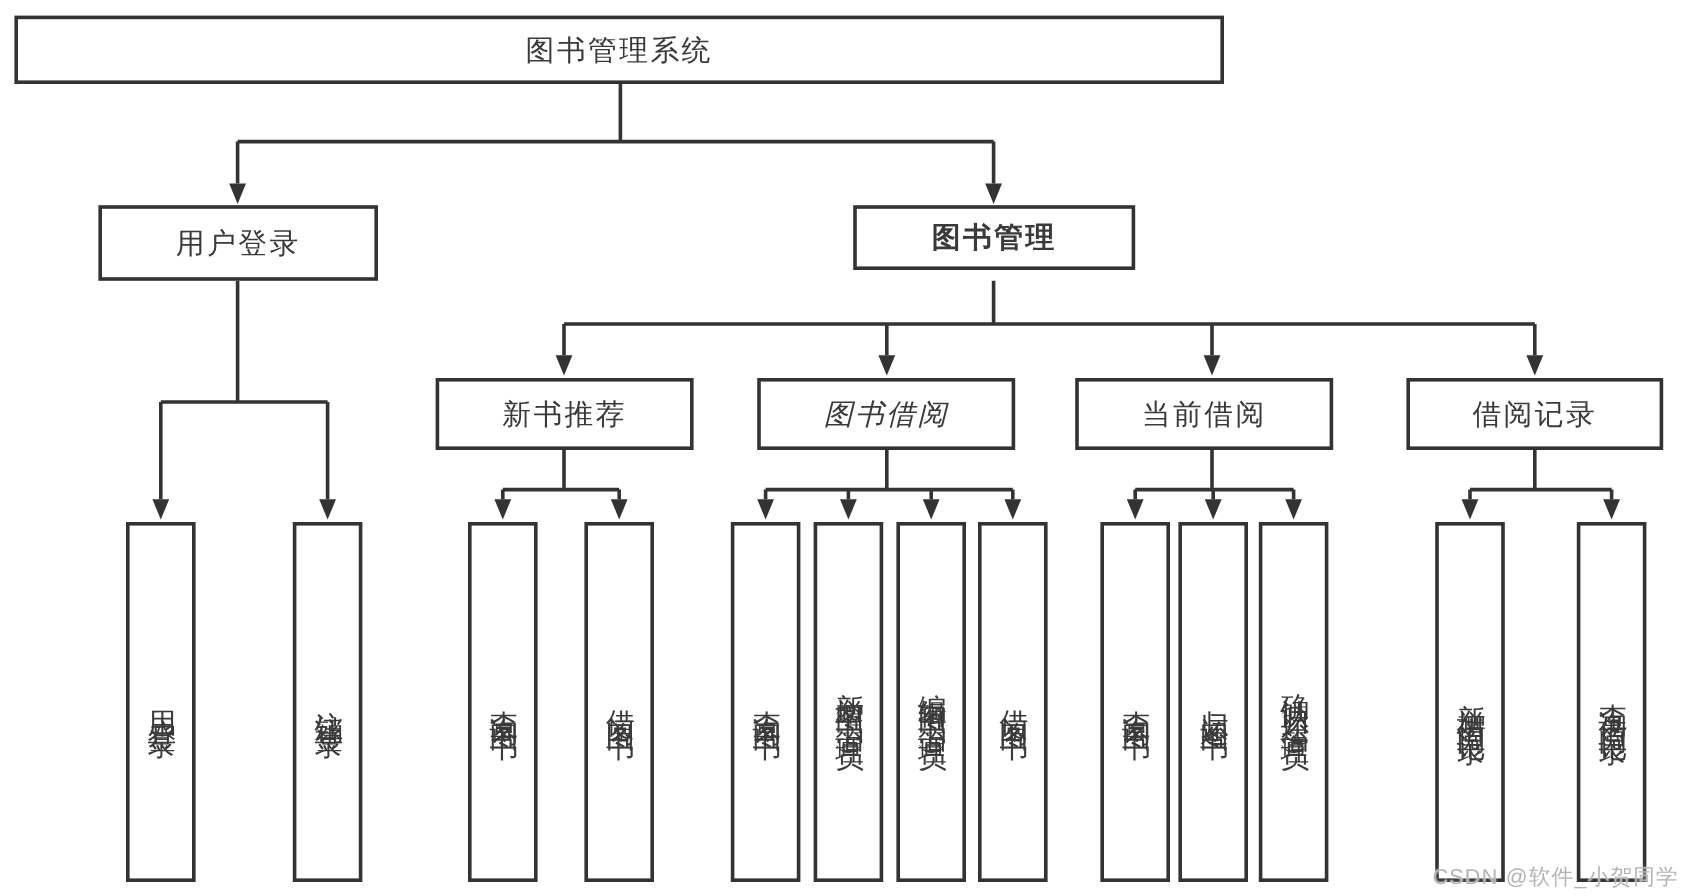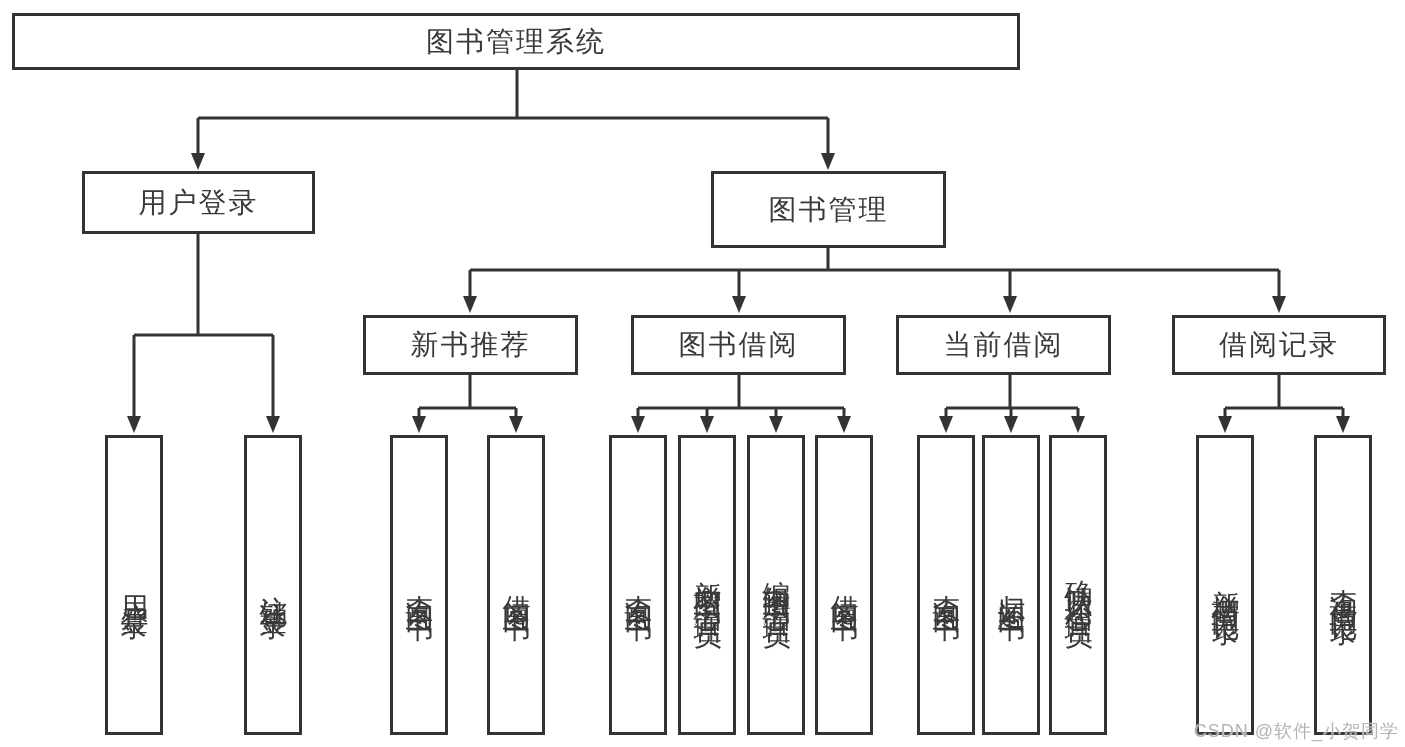--- a/index.html
+++ b/index.html
@@ -11,29 +11,29 @@
     color:#3a3a3a;
     overflow:hidden;
   }
   .wires{position:absolute;left:0;top:0;width:1405px;height:747px;}
   .box{
     position:absolute;
     box-sizing:border-box;
     background:#ffffff;
     border:3px solid #333333;
     display:flex;align-items:center;justify-content:center;
-    font-size:28px;
+    font-size:24px;
     color:#3a3a3a;
   }
   .h{letter-spacing:2px;white-space:nowrap;}
   .root{left:12px;top:13px;width:1008px;height:57px;}
   .lvl2a{left:82px;top:171px;width:233px;height:63px;}
-  .lvl2b{left:711px;top:171px;width:235px;height:77px;}
+  .lvl2b{left:711px;top:171px;width:235px;height:54px;font-weight:bold;}
   .g1{left:363px;top:315px;width:215px;height:60px;}
-  .g2{left:631px;top:315px;width:215px;height:60px;}
+  .g2{left:631px;top:315px;width:215px;height:60px;font-style:italic;}
   .g3{left:896px;top:315px;width:215px;height:60px;}
   .g4{left:1172px;top:315px;width:214px;height:60px;text-align:right;}
   .v{top:435px;width:58px;height:300px;}
   .v .vt{
     writing-mode:vertical-rl;
     text-orientation:mixed;
     letter-spacing:6px;
     line-height:1;
     white-space:nowrap;
   }

